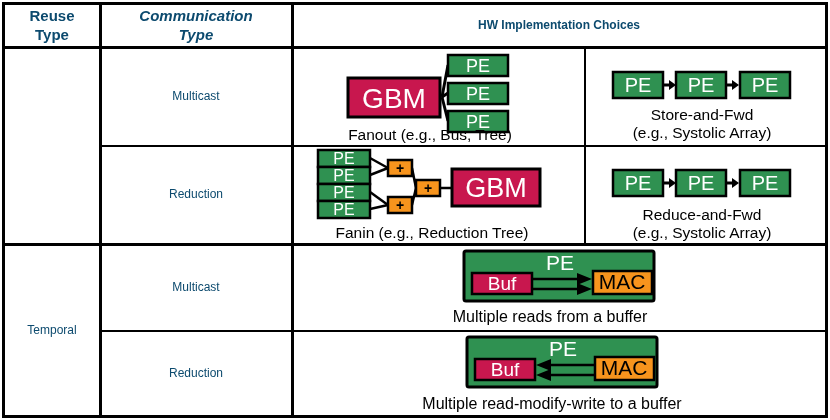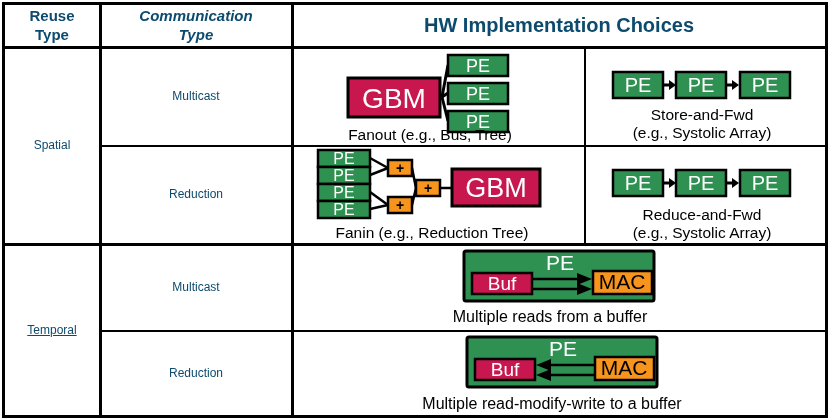--- a/index.html
+++ b/index.html
@@ -3,21 +3,21 @@
 <meta charset="utf-8">
 <style>
   html,body{margin:0;padding:0;background:#fff;}
   #fig{position:relative;width:830px;height:420px;background:#fff;
        font-family:"Liberation Sans","DejaVu Sans",sans-serif;color:#0c4a6e;}
   .outer{position:absolute;left:2px;top:2px;width:820px;height:410px;border:3px solid #000;}
   .vline,.hline{position:absolute;background:#000;}
   .cell{position:absolute;display:flex;align-items:center;justify-content:center;
         text-align:center;white-space:pre-line;line-height:1.25;}
   .hdr{font-weight:bold;font-size:15px;}
-  .hdr-wide{font-weight:bold;font-size:20px;}
+  .hdr-wide{font-weight:bold;font-size:12px;}
   .lbl{font-size:12px;}
   svg{position:absolute;overflow:visible;}
   svg text{font-family:"Liberation Sans","DejaVu Sans",sans-serif;}
   .boxtxt-w{fill:#fff;}
   .boxtxt-b{fill:#000;}
   .cap{fill:#000;font-size:15.5px;}
   .cap2{fill:#000;font-size:16px;}
 </style>
 </head>
 <body>
@@ -32,24 +32,23 @@
   <div class="hline" style="left:100px;top:145px;width:726px;height:2px;"></div>
   <div class="hline" style="left:5px;top:243px;width:820px;height:3px;"></div>
   <div class="hline" style="left:100px;top:330px;width:726px;height:2px;"></div>
 
   <div class="cell hdr" style="left:5px;top:5px;width:94px;height:41px;">Reuse
 Type</div>
   <div class="cell hdr" style="left:101px;top:5px;width:190px;height:41px;font-style:italic;">Communication
 Type</div>
   <div class="cell hdr-wide" style="left:293px;top:5px;width:532px;height:41px;">HW Implementation Choices</div>
 
-  <div class="cell lbl" style="left:5px;top:47px;width:94px;height:196px;">Spatial</div>
   <div class="cell lbl" style="left:101px;top:47px;width:190px;height:98px;">Multicast</div>
   <div class="cell lbl" style="left:101px;top:146px;width:190px;height:97px;">Reduction</div>
-  <div class="cell lbl" style="left:5px;top:244px;width:94px;height:172px;text-decoration:underline;">Temporal</div>
+  <div class="cell lbl" style="left:5px;top:244px;width:94px;height:172px;">Temporal</div>
   <div class="cell lbl" style="left:101px;top:244px;width:190px;height:86px;">Multicast</div>
   <div class="cell lbl" style="left:101px;top:331px;width:190px;height:85px;">Reduction</div>
 
   <svg style="left:292px;top:47px;" width="292" height="98" viewBox="0 0 292 98">
     <line x1="150" y1="50" x2="156" y2="18" stroke="#000" stroke-width="3"></line>
     <line x1="150" y1="50" x2="156" y2="46" stroke="#000" stroke-width="3"></line>
     <line x1="150" y1="50" x2="156" y2="74" stroke="#000" stroke-width="3"></line>
     <rect x="56" y="31" width="92" height="39" stroke="#000" stroke-width="3" fill="#C8174E"></rect>
     <text x="102" y="61" text-anchor="middle" font-size="28" class="boxtxt-w">GBM</text>
     <rect x="156" y="8" width="60" height="21" stroke="#000" stroke-width="2.5" fill="#2F9151"></rect>

